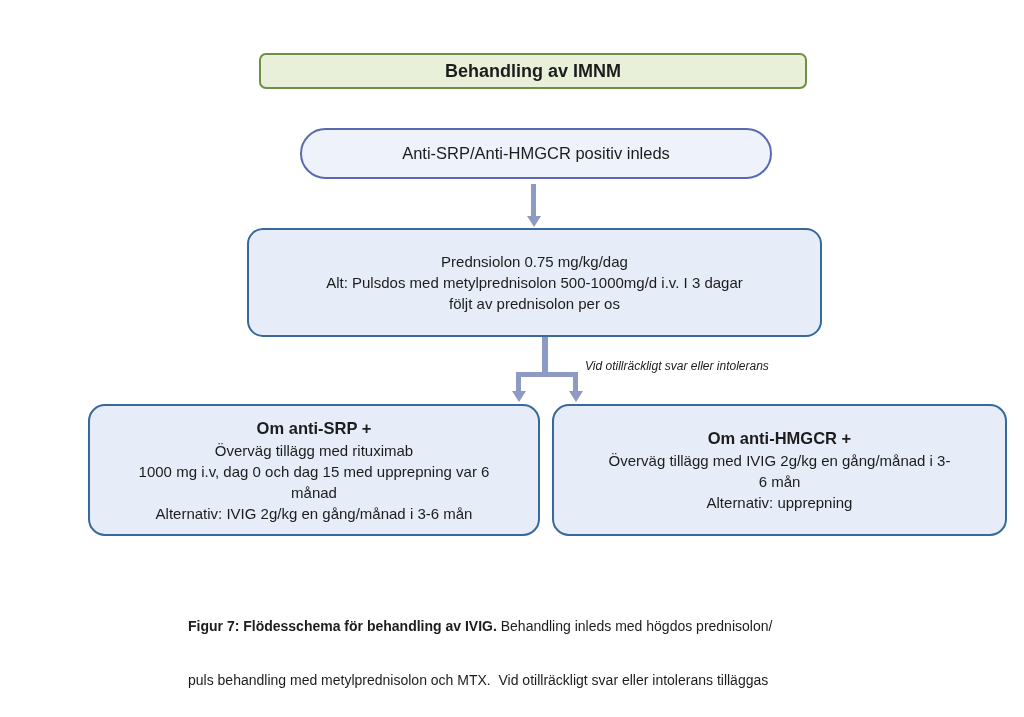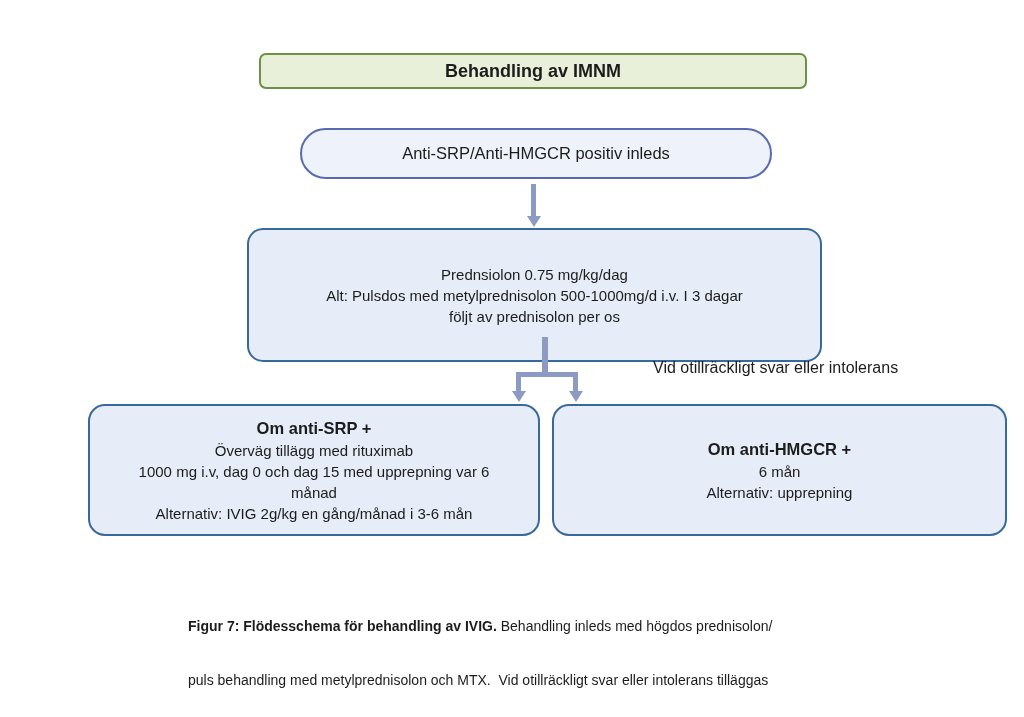--- a/index.html
+++ b/index.html
@@ -11,41 +11,41 @@
   html,body{margin:0;padding:0;}
   body{background:#ffffff;font-family:"Liberation Sans",sans-serif;color:var(--text);}
   .canvas{position:relative;width:1024px;height:717px;background:#ffffff;overflow:hidden;}
   .node{position:absolute;box-sizing:border-box;display:flex;flex-direction:column;
         align-items:center;justify-content:center;text-align:center;}
   .title-box{left:259px;top:53px;width:548px;height:36px;background:var(--green-fill);
              border:2.5px solid var(--green-border);border-radius:7px;
              font-size:18px;font-weight:bold;}
   .pill-box{left:300px;top:128px;width:472px;height:51px;background:var(--pill-fill);
             border:2px solid var(--pill-border);border-radius:26px;font-size:16.5px;}
-  .treatment-box{left:247px;top:228px;width:575px;height:134px;background:var(--blue-fill);
+  .treatment-box{left:247px;top:228px;width:575px;height:109px;background:var(--blue-fill);
                  border:2px solid var(--blue-border);border-radius:16px;
                  font-size:15px;line-height:21px;}
   .outcome-box{top:404px;height:132px;background:var(--blue-fill);
                border:2px solid var(--blue-border);border-radius:17px;
                font-size:15px;line-height:21px;padding:4px 10px;}
   .srp-box{left:88px;width:452px;}
   .hmgcr-box{left:552px;width:455px;}
   .outcome-title{font-size:16.5px;font-weight:bold;line-height:23px;}
   .seg{position:absolute;background:var(--arrow);}
   .ahead{position:absolute;width:0;height:0;border-left:7px solid transparent;
          border-right:7px solid transparent;border-top:11px solid var(--arrow);}
   .arrow1-stem{left:531px;top:184px;width:5px;height:33px;}
   .arrow1-head{left:526.5px;top:216px;}
   .split-stem{left:542px;top:337px;width:6px;height:38px;}
   .split-hbar{left:516px;top:372px;width:62px;height:5px;}
   .split-left-v{left:516px;top:372px;width:5px;height:20px;}
   .split-right-v{left:573px;top:372px;width:5px;height:20px;}
   .split-left-head{left:511.5px;top:391px;}
   .split-right-head{left:568.5px;top:391px;}
-  .branch-label{position:absolute;left:653px;top:359px;font-size:16px;white-space:nowrap;}
+  .branch-label{position:absolute;left:585px;top:359px;font-size:12px;white-space:nowrap;font-style:italic;}
   .caption{position:absolute;left:188px;top:581px;width:690px;font-size:14px;
            line-height:18px;white-space:pre-wrap;}
   .caption .b{font-weight:bold;}
 </style>
 </head>
 <body>
 
 <div class="canvas">
 
   <div class="node title-box">
@@ -77,20 +77,21 @@
   <div class="node outcome-box srp-box">
     <div class="outcome-title">Om anti-SRP +</div>
     <div>Överväg tillägg med rituximab</div>
     <div>1000 mg i.v, dag 0 och dag 15 med upprepning var 6</div>
     <div>månad</div>
     <div>Alternativ: IVIG 2g/kg en gång/månad i 3-6 mån</div>
   </div>
 
   <div class="node outcome-box hmgcr-box">
     <div class="outcome-title">Om anti-HMGCR +</div>
+    <div>Överväg tillägg med IVIG 2g/kg en gång/månad i 3-</div>
     <div>6 mån</div>
     <div>Alternativ: upprepning</div>
   </div>
 
   <div class="caption">
     <div><span class="b">Figur 7: Flödesschema för behandling av IVIG.</span><span> Behandling inleds med högdos prednisolon/</span></div>
     <div>puls behandling med metylprednisolon och MTX.  Vid otillräckligt svar eller intolerans tilläggas</div>
     
   </div>
 

